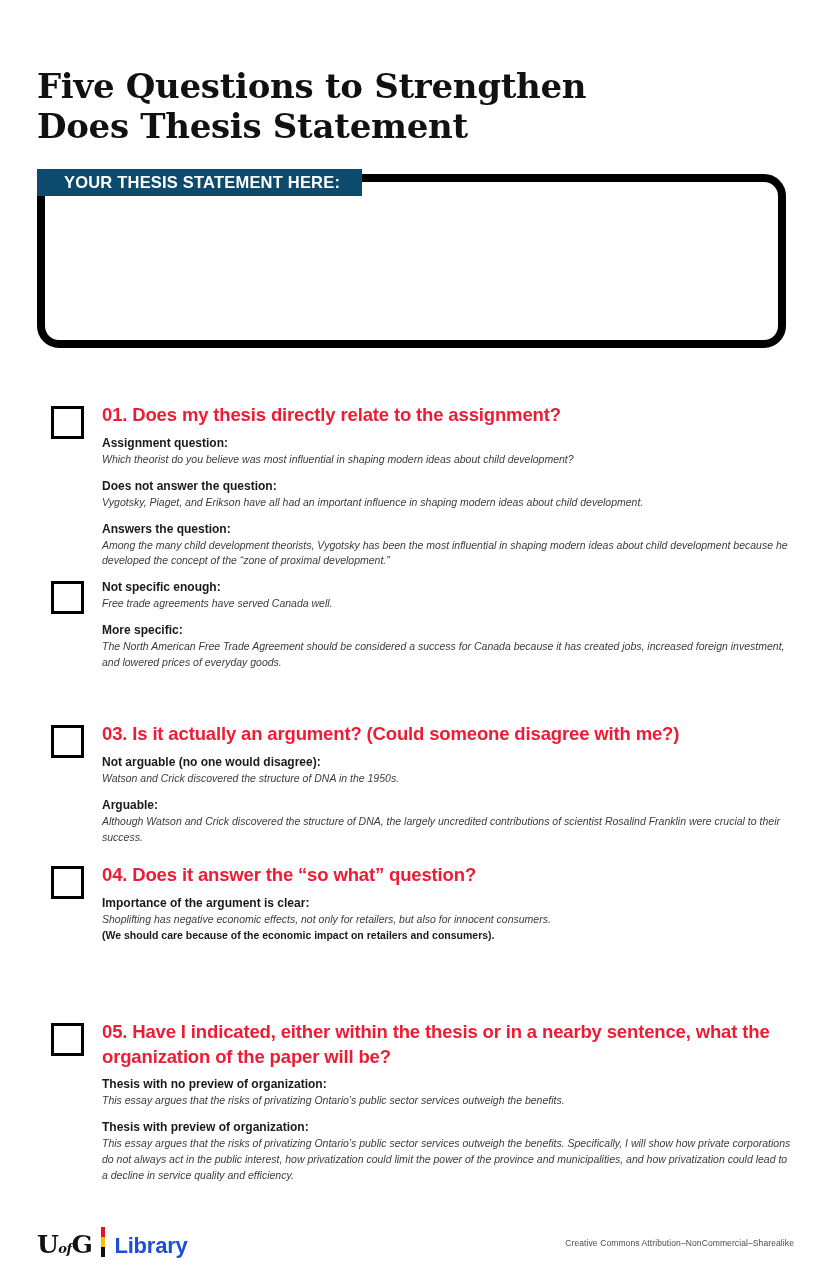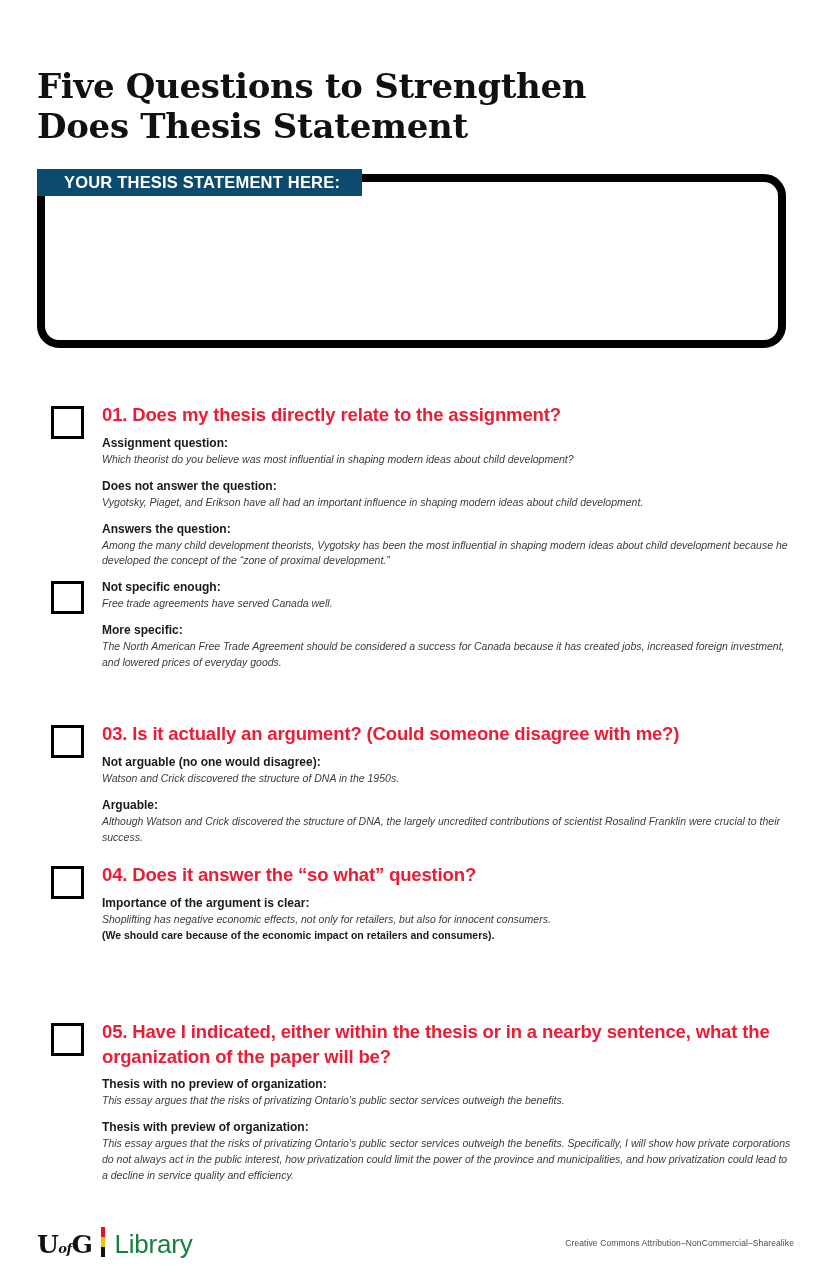--- a/index.html
+++ b/index.html
@@ -165,23 +165,23 @@
     height: 30px;
     display: flex;
     flex-direction: column;
     overflow: hidden;
   }
   .logo-bar span { display: block; width: 100%; }
   .bar-red { height: 33.34%; background: #E8112D; }
   .bar-yellow { height: 33.33%; background: #F4C300; }
   .bar-black { height: 33.33%; background: #111111; }
   .logo-library {
-    font-size: 26px;
-    font-weight: normal;
-    color: #15803d;
+    font-size: 22px;
+    font-weight: bold;
+    color: #1d4ed8;
     letter-spacing: -0.2px;
     line-height: 1;
   }
   .license {
     position: absolute;
     right: 31px;
     bottom: 27px;
     font-size: 8.5px;
     color: #4a4a4a;
     letter-spacing: 0.1px;

